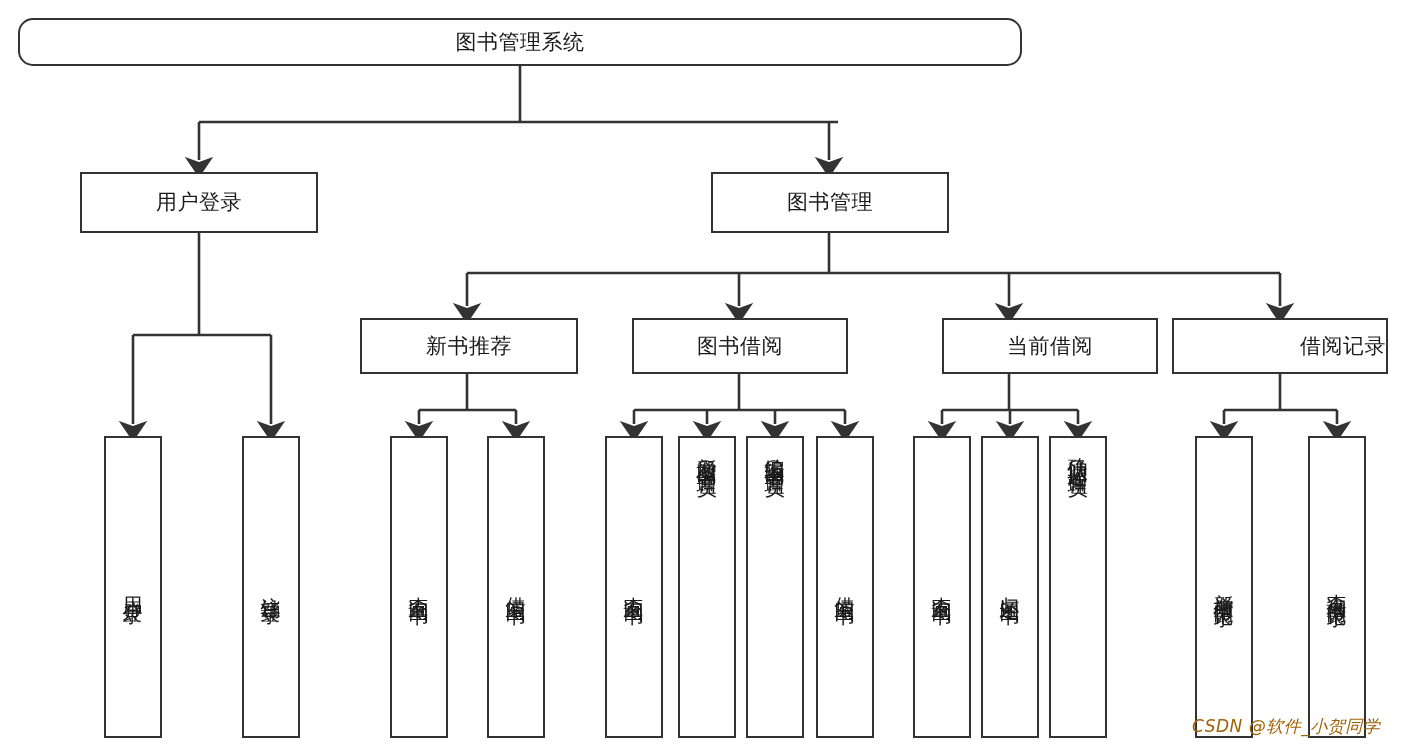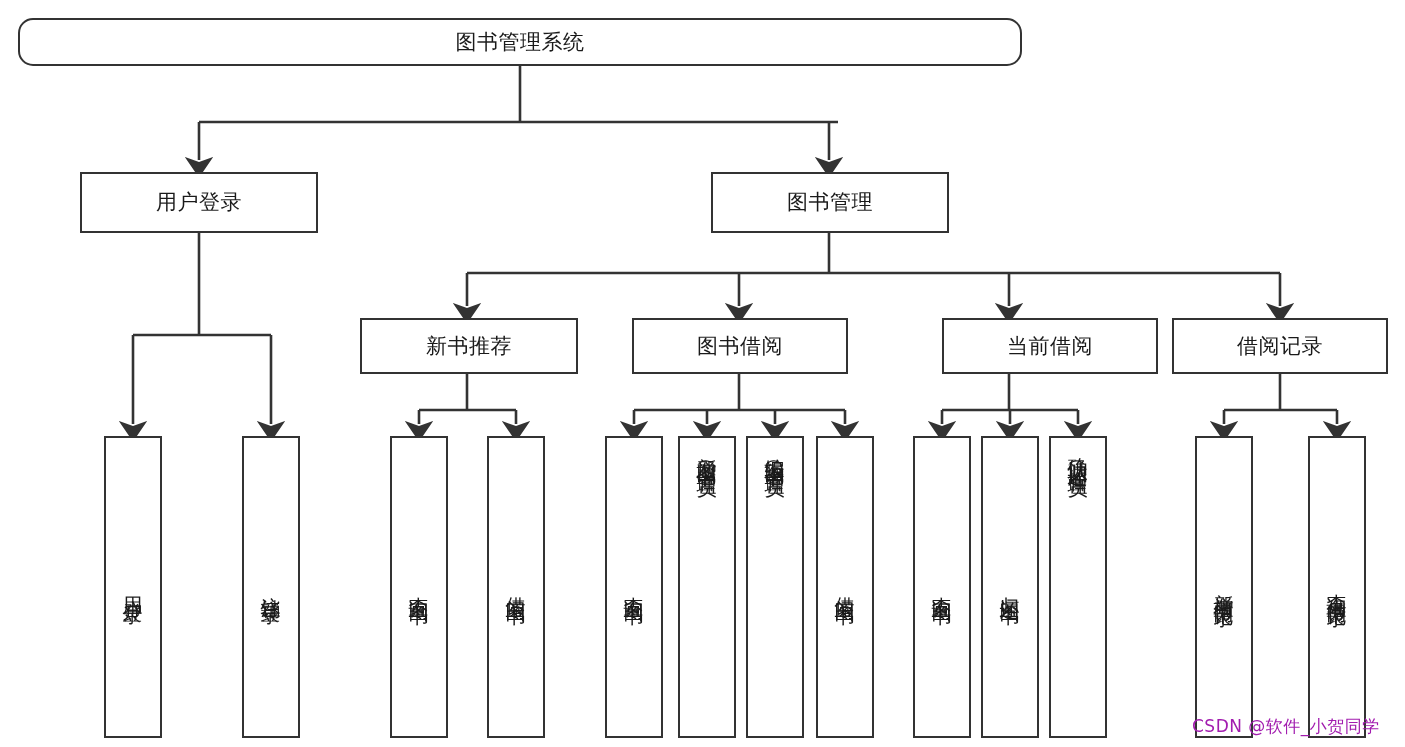--- a/index.html
+++ b/index.html
@@ -58,23 +58,24 @@
   }
   .node.vertical.anchor-mid .node-label {
     padding-top: 0;
   }
   .node.vertical.anchor-mid {
     align-items: center;
   }
   .watermark {
     position: absolute;
     font-size: 17px;
-    color: #a21caf;
+    color: #a16207;
     white-space: nowrap;
     letter-spacing: 0.5px;
+    font-style: italic;
   }
 </style>
 </head>
 <body>
 
 <div id="canvas">
 
   <svg class="wires" viewBox="0 0 1405 747" xmlns="http://www.w3.org/2000/svg">
     <defs>
       <marker id="arw" markerWidth="10" markerHeight="11" refX="1.2" refY="5.5" orient="auto" markerUnits="strokeWidth">
@@ -138,21 +139,21 @@
 
   <div class="node" style="left:632px; top:318px; width:216px; height:56px;">
     <span class="node-label">图书借阅</span>
   </div>
   <div class="node" style="left:360px; top:318px; width:218px; height:56px;">
     <span class="node-label">新书推荐</span>
   </div>
   <div class="node" style="left:942px; top:318px; width:216px; height:56px;">
     <span class="node-label">当前借阅</span>
   </div>
-  <div class="node" style="left:1172px; top:318px; width:216px; height:56px;">
+  <div class="node" style="left:1172px; top:318px; width:216px; height:56px;justify-content:flex-end;">
     <span class="node-label">借阅记录</span>
   </div>
 
   <div class="node vertical anchor-mid" style="left:104px; top:436px; width:58px; height:302px;">
     <span class="node-label">用户登录</span>
   </div>
   <div class="node vertical anchor-mid" style="left:242px; top:436px; width:58px; height:302px;">
     <span class="node-label">注销登录</span>
   </div>
 

